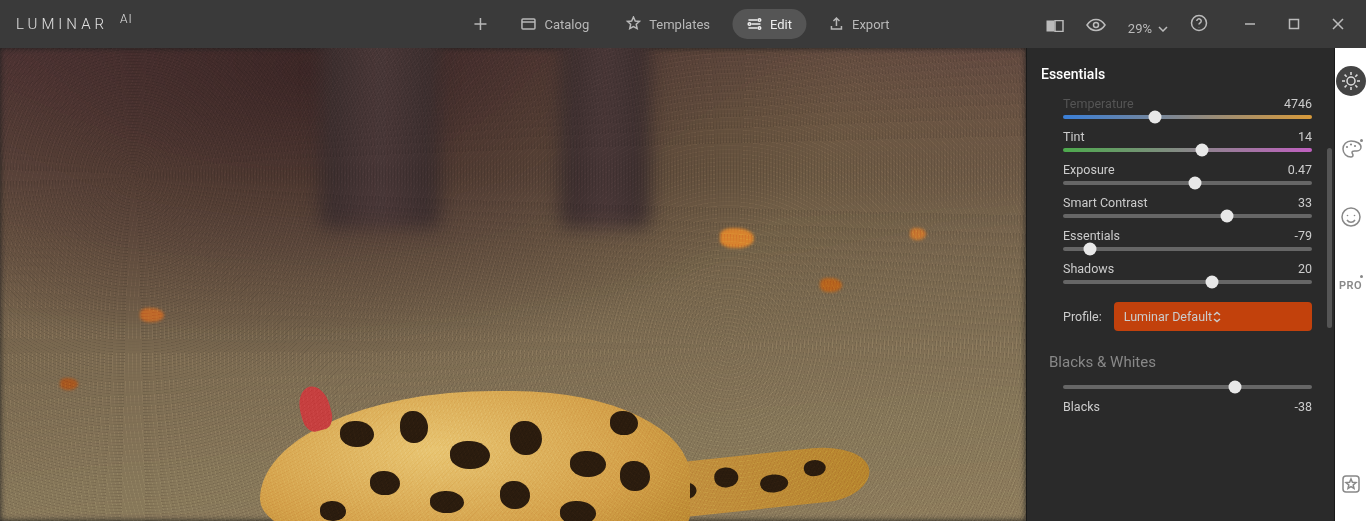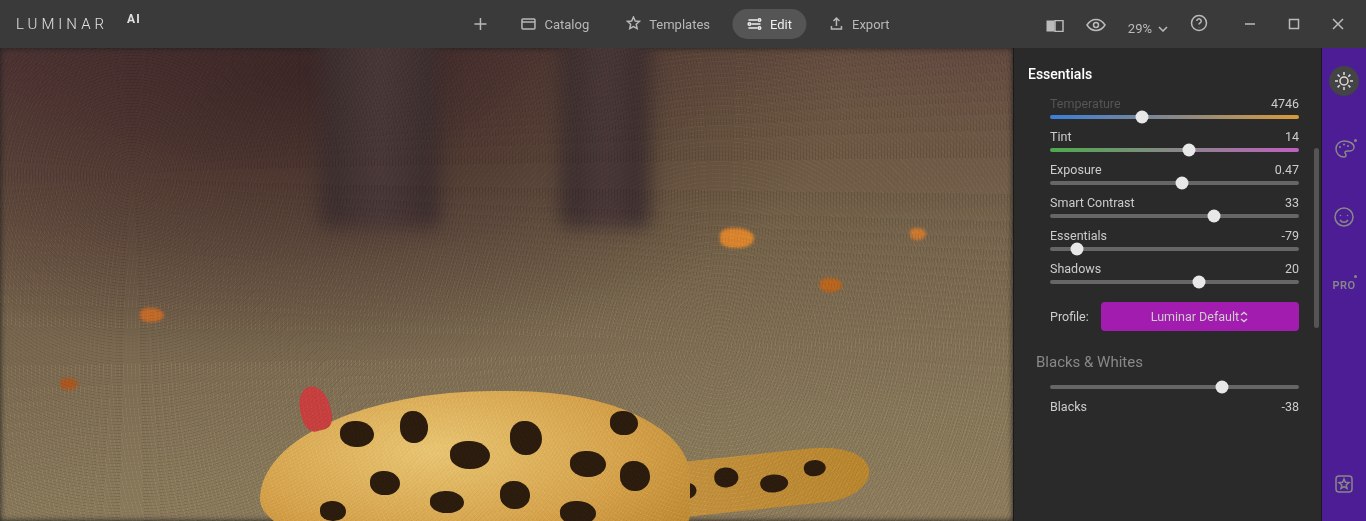--- a/index.html
+++ b/index.html
@@ -1,21 +1,21 @@
 <!DOCTYPE html>
 <html><head>
 <meta charset="utf-8">
 <style>
 * { margin: 0; padding: 0; box-sizing: border-box; font-family: -apple-system, BlinkMacSystemFont, "Segoe UI", Roboto, sans-serif; }
 body { width: 1366px; height: 521px; background: #2a2a2a; color: #ccc; overflow: hidden; position: relative; }
 
 
 .topbar { height: 48px; background: #3a3a3a; display: flex; align-items: center; padding: 0 16px; }
 .logo { color: #e0e0e0; font-size: 15px; letter-spacing: 4px; font-weight: 300; display: flex; align-items: baseline; }
-.logo-ai { font-size: 12px; letter-spacing: 1px; margin-left: 19px; position: relative; top: -6px; font-weight: bold; }
+.logo-ai { font-size: 12px; letter-spacing: 1px; margin-left: 12px; position: relative; top: -6px; }
 .topcenter { position: absolute; left: 50%; transform: translateX(-50%); display: flex; gap: 8px; align-items: center; }
 .nav-btn { display: flex; align-items: center; gap: 8px; padding: 7px 14px; border-radius: 18px; color: #b8b8b8; font-size: 13px; cursor: pointer; }
 .nav-btn.plus { padding: 7px 10px; }
 .nav-btn.active { background: #555; color: #eee; }
 .nav-btn .ico { width: 16px; height: 16px; display: inline-flex; align-items: center; justify-content: center; }
 
 .topright { margin-left: auto; display: flex; align-items: flex-end; gap: 22px; color: #bbb; padding-left: 27px; }
 .zoom { display: flex; align-items: center; gap: 6px; font-size: 13px; }
 .winctrl { display: flex; gap: 20px; margin-left: 8px; }
 .winbtn { width: 24px; height: 24px; display: flex; align-items: center; justify-content: center; cursor: pointer; }
@@ -32,26 +32,26 @@
 .slider-row { margin-bottom: 10px; text-align: right; }
 .slider-head { display: flex; justify-content: space-between; font-size: 12.5px; color: #ccc; margin-bottom: 4px; }
 .slider-track { height: 4px; border-radius: 2px; position: relative; background: #555; }
 .slider-thumb { position: absolute; top: 50%; width: 13px; height: 13px; background: #e8e8e8; border-radius: 50%; transform: translate(-50%, -50%); cursor: pointer; }
 
 .track-temp { background: linear-gradient(90deg, #3a7fd8, #888, #d89a3a); }
 .track-tint { background: linear-gradient(90deg, #4daa4d, #888, #c060c0); }
 .track-gray { background: #666; }
 
 .profile-row { display: flex; align-items: center; gap: 12px; margin: 18px 0 22px 22px; font-size: 12.5px; }
-.profile-select { flex: 1; background: #a21caf; border-radius: 4px; padding: 7px 10px; color: #ccc; display: flex; justify-content: center; align-items: center; cursor: pointer; }
+.profile-select { flex: 1; background: #c2410c; border-radius: 4px; padding: 7px 10px; color: #ccc; display: flex; justify-content: flex-start; align-items: center; cursor: pointer; }
 
 .section-label { font-size: 15px; color: #888; margin: 0 0 14px 8px; }
 
 
-.toolstrip { width: 45px; background: #4c1d95; display: flex; flex-direction: column; align-items: center; padding-top: 18px; gap: 38px; border-left: 1px solid #1a1a1a; }
+.toolstrip { width: 32px; background: #ffffff; display: flex; flex-direction: column; align-items: center; padding-top: 18px; gap: 38px; border-left: 1px solid #1a1a1a; }
 .tool { width: 30px; height: 30px; display: flex; align-items: center; justify-content: center; color: #888; cursor: pointer; }
 .tool.active { background: #444; border-radius: 50%; color: #ddd; }
 .tool.pro { font-size: 11px; font-weight: 600; letter-spacing: 0.5px; }
 .tool .dot { position: absolute; width: 3px; height: 3px; background: #888; border-radius: 50%; margin-left: 22px; margin-top: -18px; }
 
 .faded-top { color: #666; }
 .faded-top .slider-head span:first-child { color: #555; }
 
 
 .scrollbar { position: absolute; right: 2px; top: 100px; width: 5px; height: 180px; background: #555; border-radius: 3px; }

